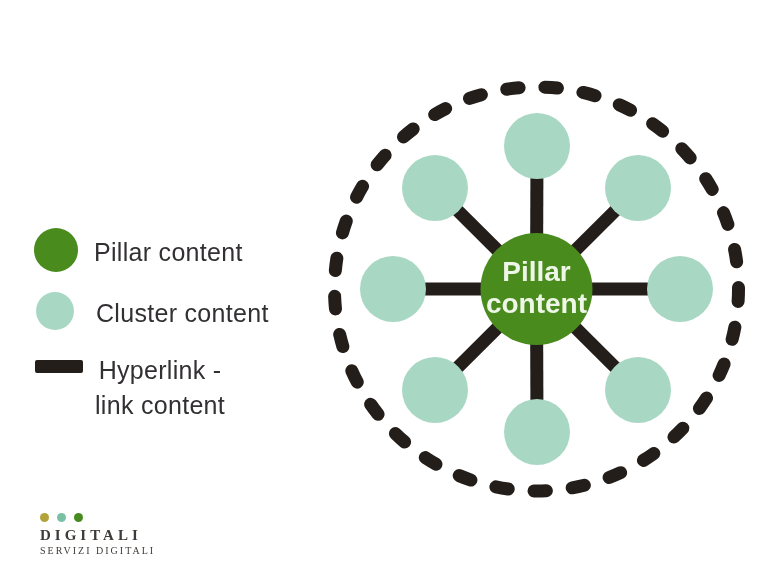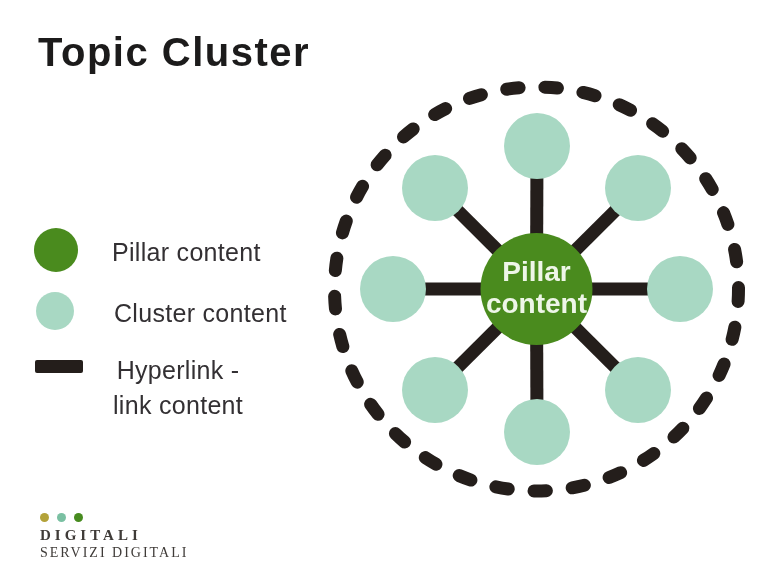--- a/index.html
+++ b/index.html
@@ -12,21 +12,21 @@
     position:absolute;left:38px;top:24px;
     font-size:40px;font-weight:700;line-height:56px;letter-spacing:1.5px;
     color:var(--title-black,#1c1b1b);
   }
   .swatch{position:absolute;border-radius:50%;}
   #sw-pillar{left:34px;top:228px;width:44px;height:44px;background:var(--pillar-green,#4a8b1e);}
   #sw-cluster{left:36px;top:292px;width:38px;height:38px;background:var(--cluster-green,#a8d8c3);}
   #sw-link{left:35px;top:360px;width:48px;height:13px;border-radius:2px;background:var(--link-black,#241e1b);}
   .legend-label{
     position:absolute;font-size:25px;letter-spacing:0.3px;
-    color:var(--text-dark,#333033);white-space:nowrap;margin-left:18px;
+    color:var(--text-dark,#333033);white-space:nowrap;
   }
   #lbl-pillar{left:94px;top:238px;}
   #lbl-cluster{left:96px;top:299px;}
   #lbl-link{left:95px;top:353px;line-height:35px;text-align:center;}
   svg.diagram{position:absolute;left:0;top:0;}
   .ring{
     fill:none;stroke:var(--link-black,#241e1b);stroke-width:13;
     stroke-linecap:round;stroke-dasharray:12.5 25.9;
   }
   .spoke{stroke:var(--link-black,#241e1b);stroke-width:13;}
@@ -42,30 +42,29 @@
   #dot-2{left:57px;background:var(--logo-dot-seafoam,#7ac0a2);}
   #dot-3{left:74px;background:var(--logo-dot-green,#478b1f);}
   .logo-name{
     position:absolute;left:40px;top:527px;
     font-family:"Liberation Serif",serif;font-weight:700;
     font-size:15px;letter-spacing:4px;color:var(--logo-text,#3f3b38);
   }
   .logo-tagline{
     position:absolute;left:40px;top:545px;
     font-family:"Liberation Serif",serif;
-    font-size:14px;letter-spacing:2px;color:var(--logo-text,#3f3b38);
+    font-size:10px;letter-spacing:2px;color:var(--logo-text,#3f3b38);
   }
 </style>
 </head>
 <body>
 
 <div class="canvas">
 
   <div class="title">
-    <div>Topic Cluster</div>
   </div>
 
   <div>
     <span class="swatch" id="sw-pillar"></span>
     <span class="legend-label" id="lbl-pillar">Pillar content</span>
 
     <span class="swatch" id="sw-cluster"></span>
     <span class="legend-label" id="lbl-cluster">Cluster content</span>
 
     <span class="swatch" id="sw-link"></span>

